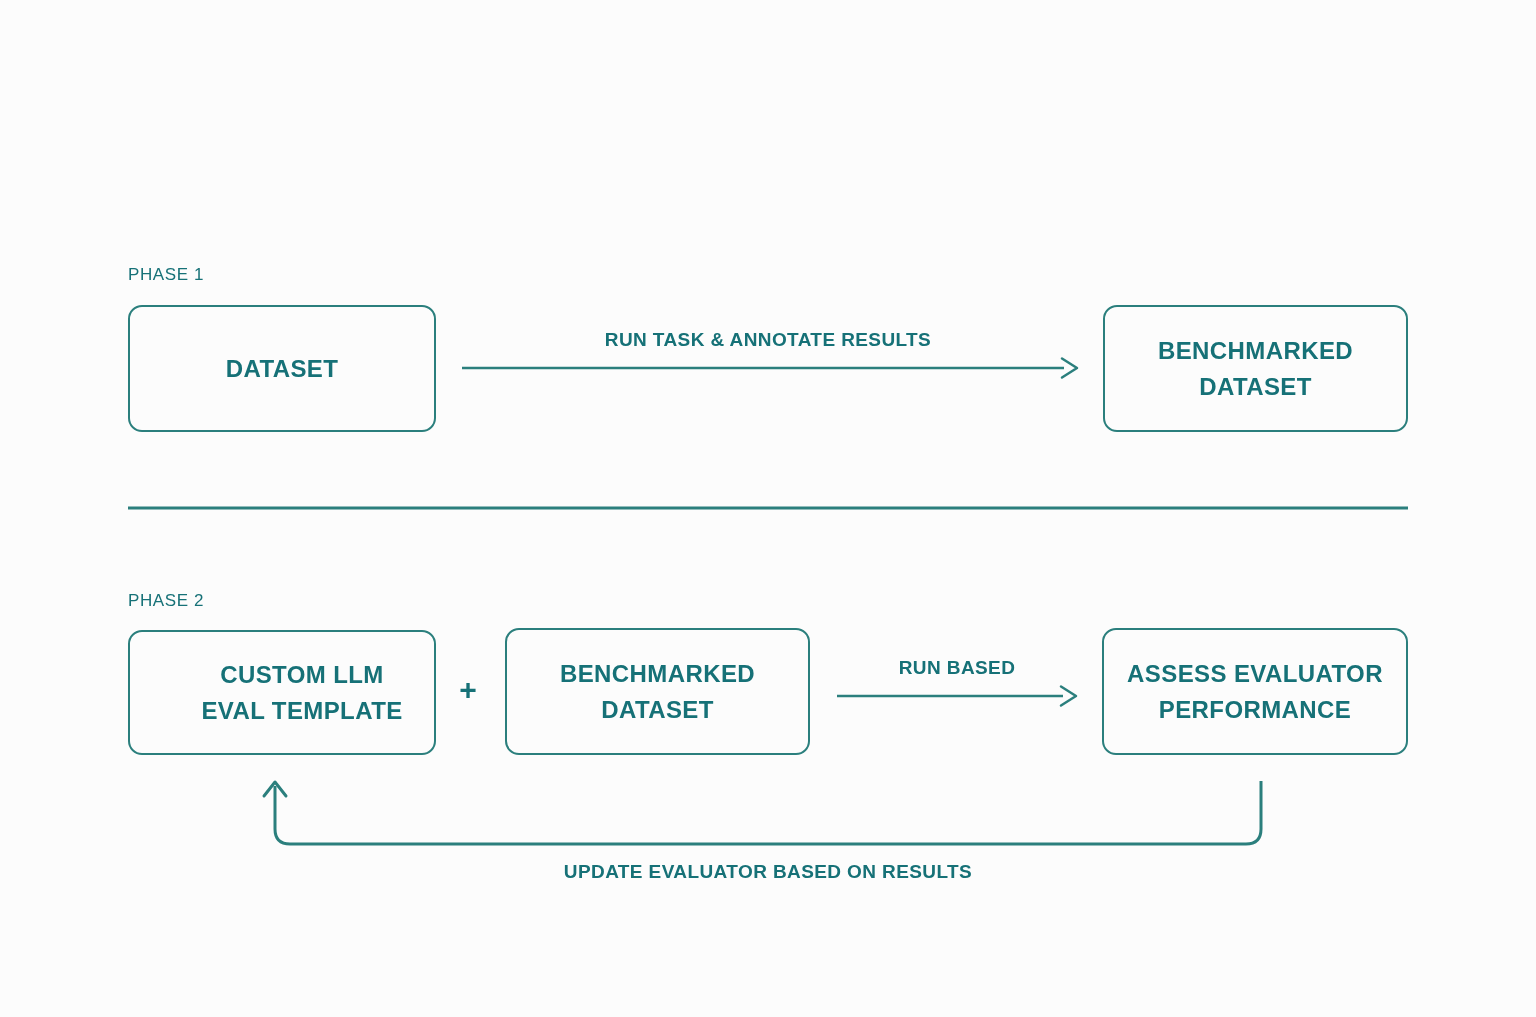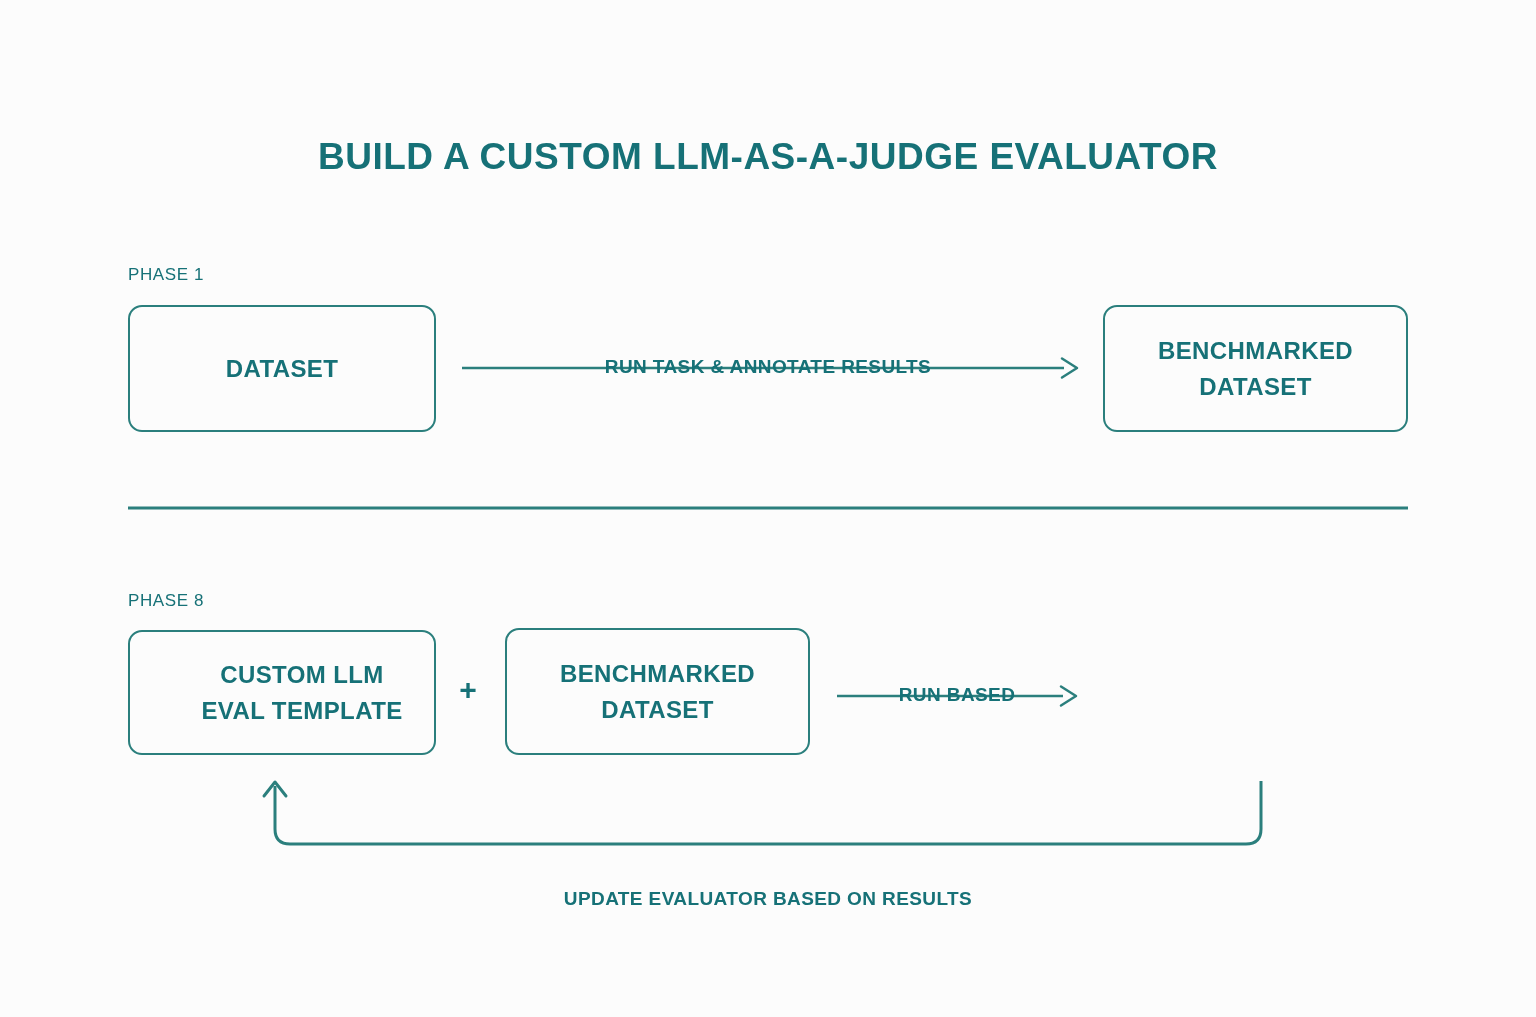--- a/index.html
+++ b/index.html
@@ -56,21 +56,20 @@
     font-weight: bold;
     letter-spacing: 0.4px;
     line-height: 1.5;
   }
   .arrow-label {
     position: absolute;
     font-size: 19px;
     font-weight: bold;
     letter-spacing: 0.4px;
     text-align: center;
-    margin-top: 27px;
   }
   .plus {
     position: absolute;
     font-size: 30px;
     font-weight: bold;
     text-align: center;
   }
 </style>
 </head>
 <body>
@@ -84,47 +83,50 @@
 
     <path d="M128 508 H1408" stroke="currentColor" stroke-width="3" fill="none"></path>
 
     <path d="M837 696 H1063" stroke="currentColor" stroke-width="2.5" fill="none"></path>
     <path d="M1061 686.5 L1076 696 L1061 705.5" stroke="currentColor" stroke-width="2.5" fill="none" stroke-linecap="round" stroke-linejoin="round"></path>
 
     <path d="M1261 781 V829 Q1261 844 1246 844 H290 Q275 844 275 829 V786" stroke="currentColor" stroke-width="3" fill="none"></path>
     <path d="M264 796 L275 782 L286 796" stroke="currentColor" stroke-width="3" fill="none" stroke-linecap="round" stroke-linejoin="round"></path>
   </svg>
 
-  <div class="title">BUILD A CUSTOM LLM-AS-A-JUDGE EVALUATOR</div>
 
   <div class="phase-label" style="left:128px; top:265px;">PHASE 1</div>
 
   <div class="node" style="left:128px; top:305px; width:308px; height:127px;">
     <span>DATASET</span>
   </div>
 
   <div class="arrow-label" style="left:458px; top:329px; width:620px;">RUN TASK &amp; ANNOTATE RESULTS</div>
 
   <div class="node" style="left:1103px; top:305px; width:305px; height:127px;">
     <span>BENCHMARKED
 DATASET</span>
   </div>
 
-  <div class="phase-label" style="left:128px; top:591px;">PHASE 8</div>
+  <div class="phase-label" style="left:128px; top:591px;">PHASE 2</div>
 
   <div class="node" style="left:128px; top:630px; width:308px; height:125px;padding-left:40px;">
     <span>CUSTOM LLM
 EVAL TEMPLATE</span>
   </div>
 
   <div class="plus" style="left:450px; top:673px; width:36px;">+</div>
 
   <div class="node" style="left:505px; top:628px; width:305px; height:127px;">
     <span>BENCHMARKED
 DATASET</span>
   </div>
 
   <div class="arrow-label" style="left:837px; top:657px; width:240px;">RUN BASED</div>
 
+  <div class="node" style="left:1102px; top:628px; width:306px; height:127px;">
+    <span>ASSESS EVALUATOR
+PERFORMANCE</span>
+  </div>
 
   <div class="arrow-label" style="left:0; top:861px; width:1536px;text-align:center;">UPDATE EVALUATOR BASED ON RESULTS</div>
 
 </div>
 
 </body></html>

